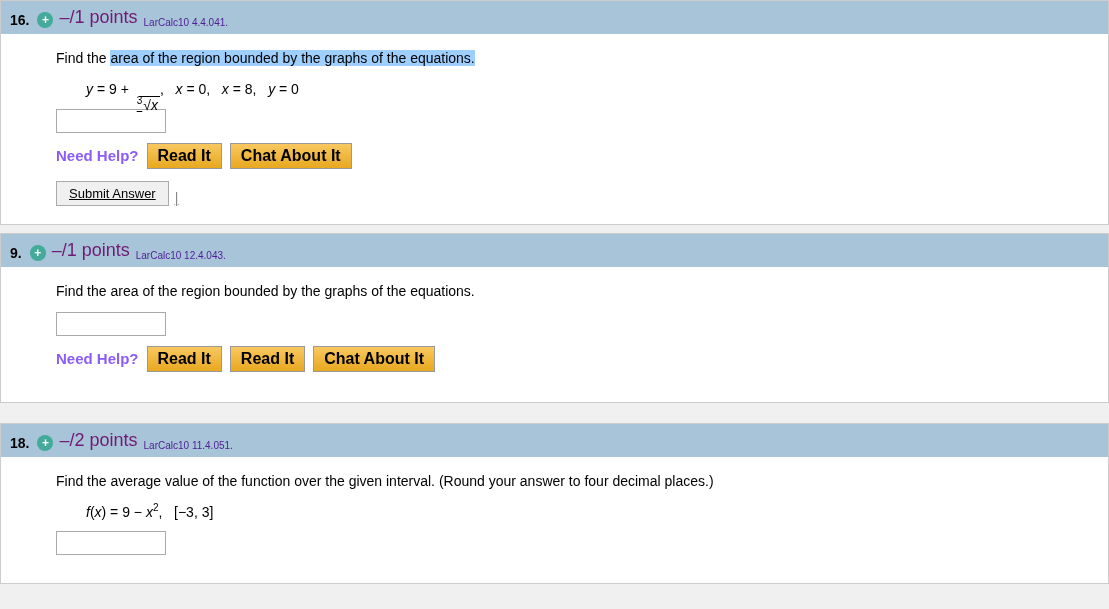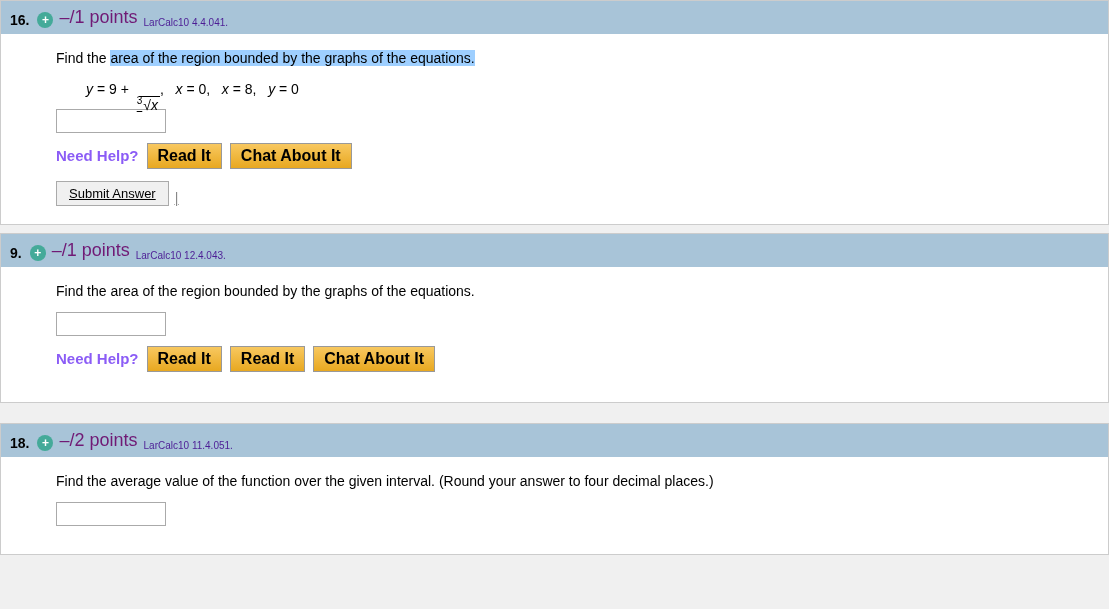--- a/index.html
+++ b/index.html
@@ -182,17 +182,20 @@
   <div class="problem-header">
     <span class="problem-number">18.</span>
     <span class="plus-icon">+</span>
     <span class="points-text">–/2 points</span>
     <span class="problem-id">LarCalc10 11.4.051.</span>
   </div>
   <div class="problem-body">
     <div class="problem-question">
       Find the average value of the function over the given interval. (Round your answer to four decimal places.)
     </div>
+    <div class="equation-line">
+      <i class="italic-f">f</i>(<i>x</i>) = 9 − <i>x</i><sup>2</sup>,&nbsp;&nbsp;&nbsp;[−3, 3]
+    </div>
     <div style="margin-bottom:10px;">
       <input class="answer-input" type="text" style="">
     </div>
   </div>
 </div>
 
 </body></html>

